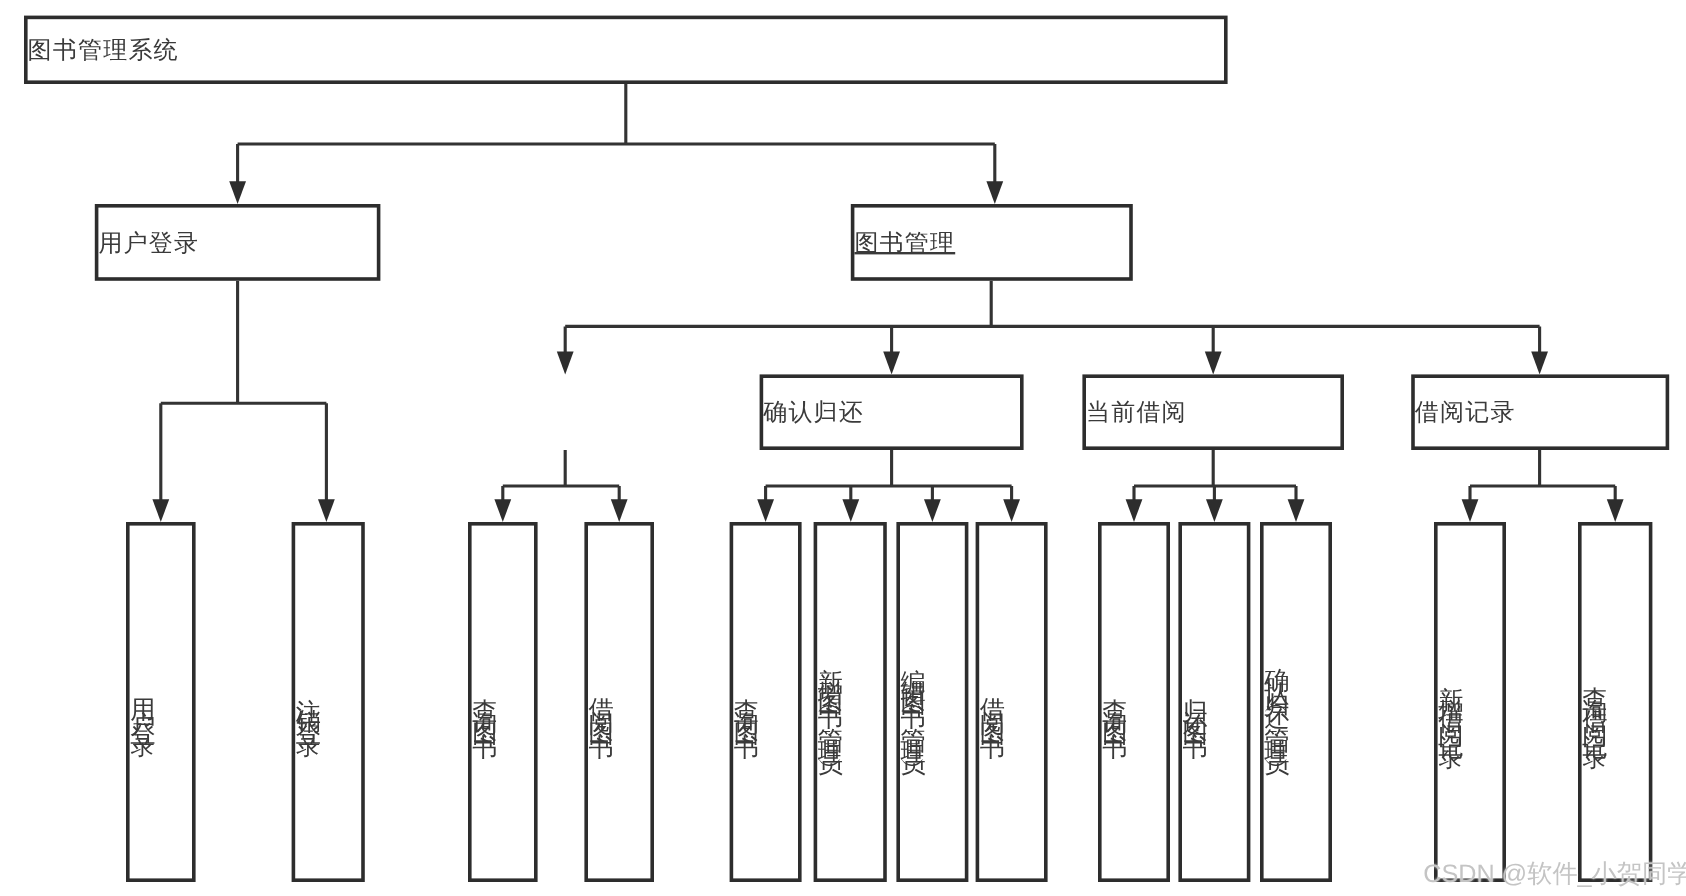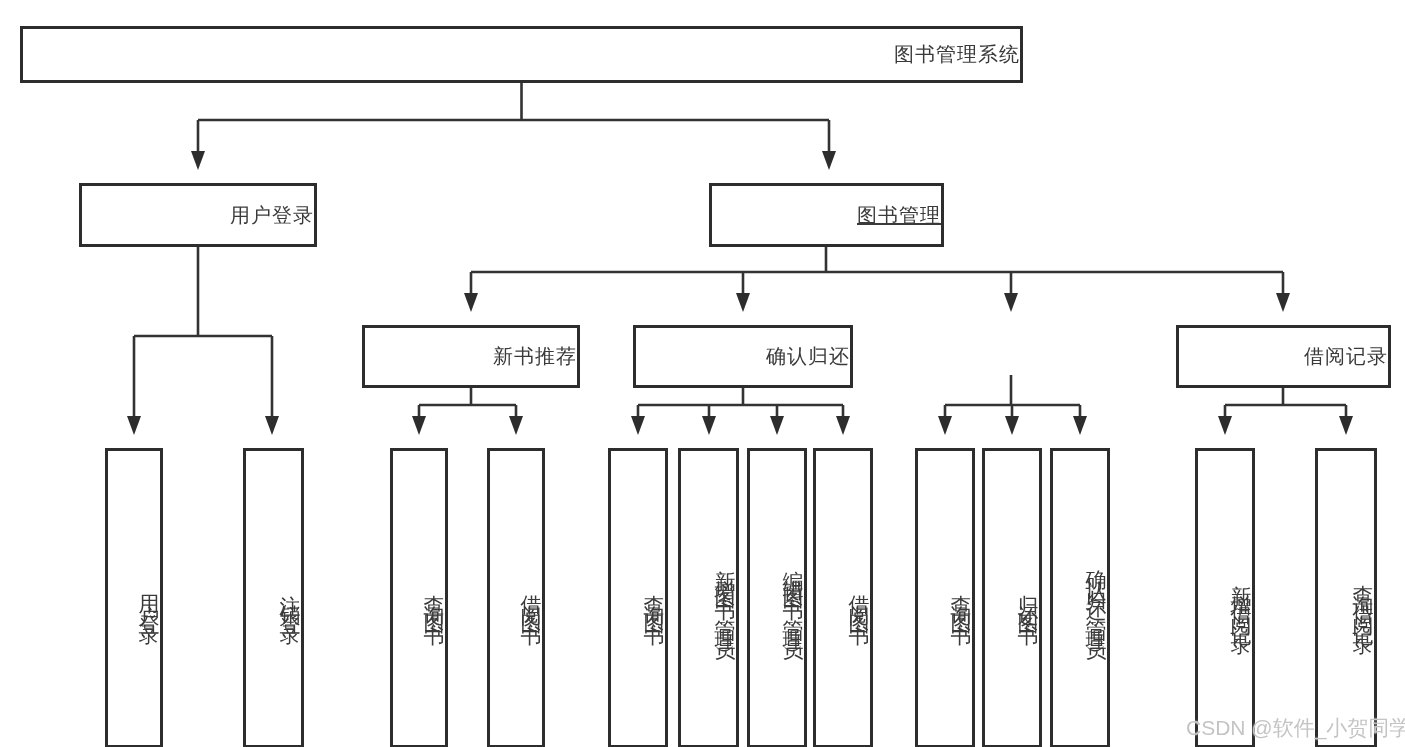--- a/index.html
+++ b/index.html
@@ -27,24 +27,23 @@
     fill: #2d2d2d;
     stroke: none;
   }
   .node {
     position: absolute;
     background: #ffffff;
     border: 3px solid #2d2d2d;
     box-sizing: border-box;
     display: flex;
     align-items: center;
-    justify-content: flex-end;
+    justify-content: flex-start;
     color: #3a3a3a;
     z-index: 2;
-    margin-top: 13px;
   }
   .node.h { font-size: 20px; letter-spacing: 1px; }
   .node.leaf { top: 435px; height: 300px; }
   .node.leaf span {
     writing-mode: vertical-rl;
     text-orientation: mixed;
     font-size: 21px;
     line-height: 1;
     letter-spacing: 10px;
     color: #3a3a3a;
@@ -105,27 +104,27 @@
     <span>图书管理系统</span>
   </div>
 
   <div class="node h" style="left:79px; top:170px; width:238px; height:64px;">
     <span>用户登录</span>
   </div>
   <div class="node h" style="left:709px; top:170px; width:235px; height:64px;text-decoration:underline;">
     <span>图书管理</span>
   </div>
 
-  <div class="node h" style="left:362px; top:312px; width:218px; height:63px;">
-    <span>新书推荐</span>
-  </div>
   <div class="node h" style="left:633px; top:312px; width:220px; height:63px;">
     <span>确认归还</span>
   </div>
-  <div class="node h" style="left:1176px; top:312px; width:215px; height:63px;padding-left:48px;">
+  <div class="node h" style="left:902px; top:312px; width:218px; height:63px;">
+    <span>当前借阅</span>
+  </div>
+  <div class="node h" style="left:1176px; top:312px; width:215px; height:63px;">
     <span>借阅记录</span>
   </div>
 
   <div class="node leaf" style="left:105px; width:58px;">
     <span>用户登录</span>
   </div>
   <div class="node leaf" style="left:243px; width:61px;">
     <span>注销登录</span>
   </div>
 

